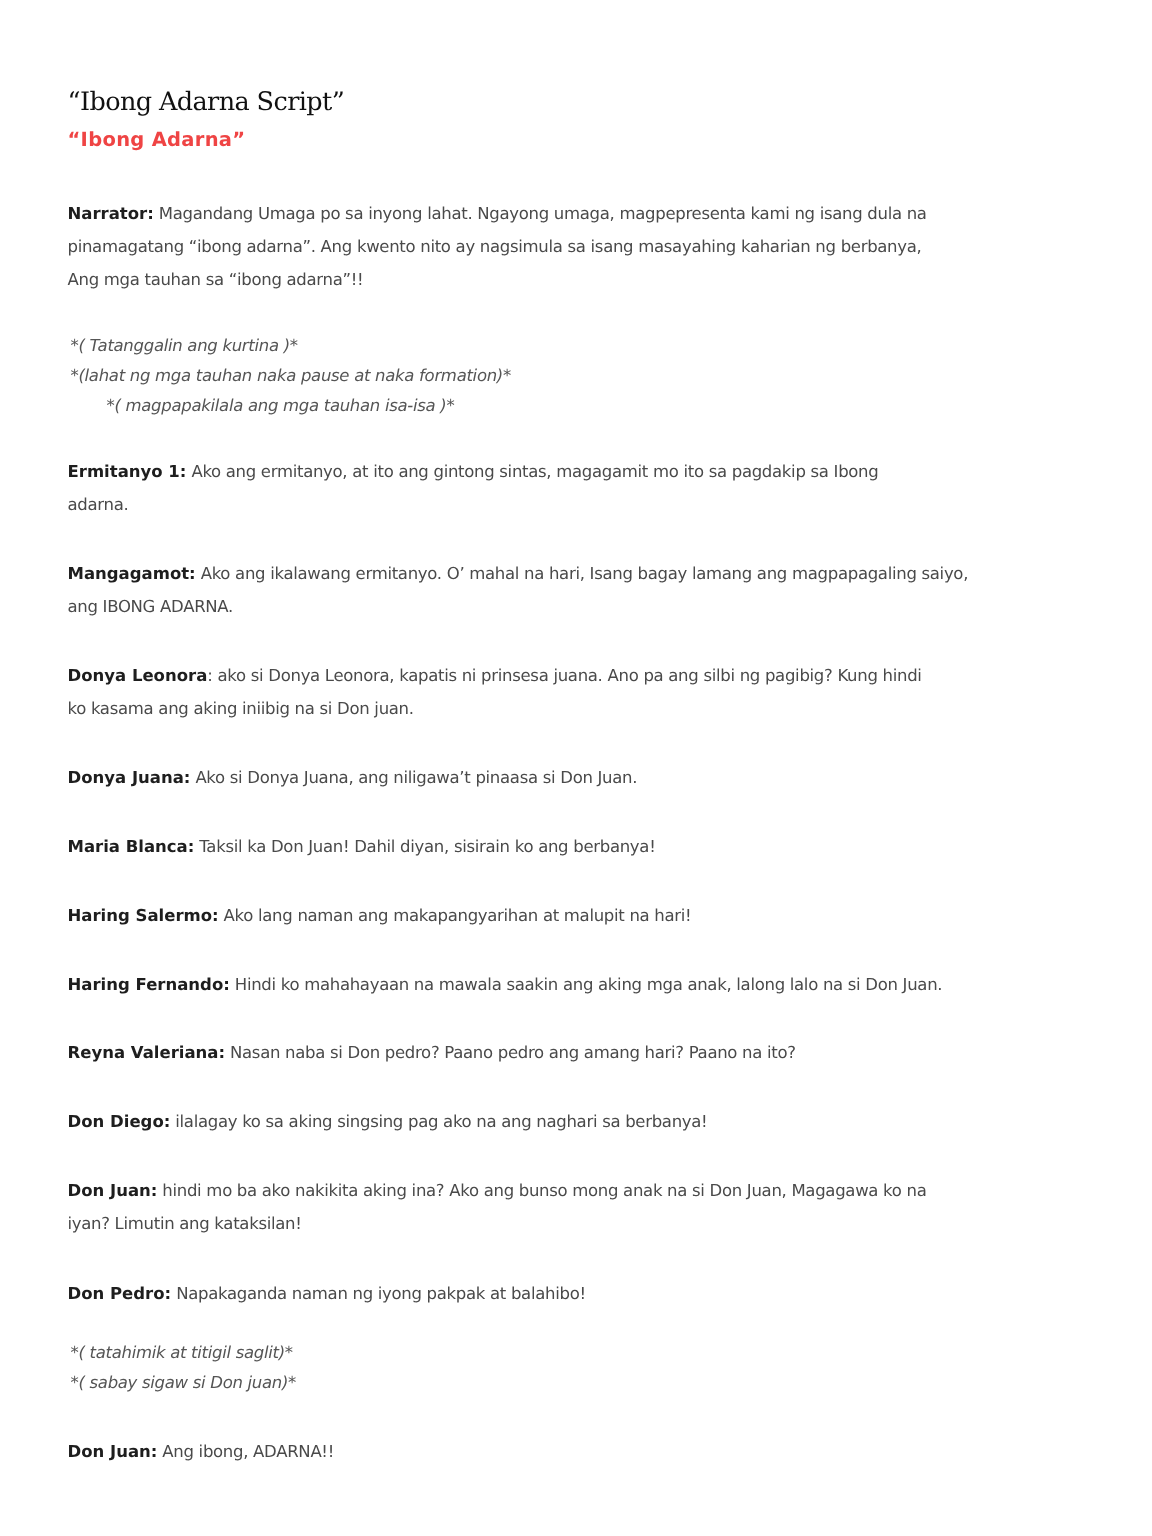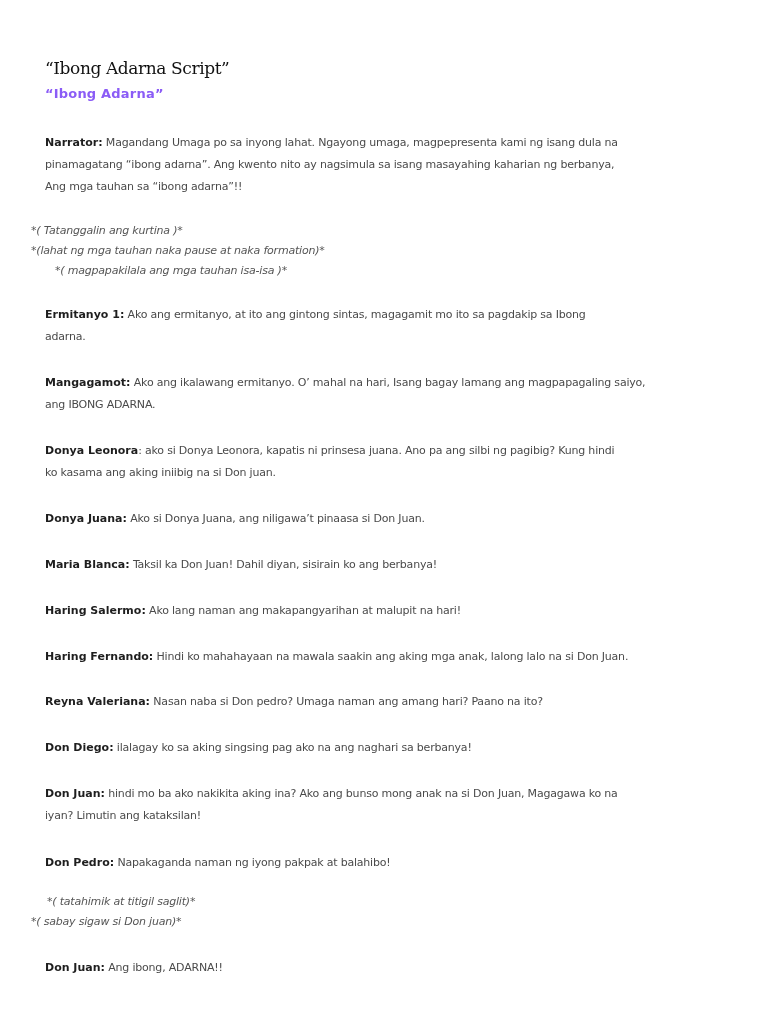--- a/index.html
+++ b/index.html
@@ -41,34 +41,34 @@
       color: #111111;
       letter-spacing: -0.4px;
     }
     .doc-subtitle {
       position: absolute;
       left: 45px;
       top: 86px;
       font-size: 13px;
       line-height: 16px;
       font-weight: bold;
-      color: #8b5cf6;
+      color: #ef4444;
       letter-spacing: 0.2px;
     }
     .speaker {
       font-weight: bold;
       color: #1e1e1e;
       letter-spacing: 0;
     }
     .dialogue {
       color: #4a4a4a;
     }
     .direction {
       position: absolute;
-      left: 31px;
+      left: 47px;
       white-space: nowrap;
       font-size: 11px;
       line-height: 14px;
       font-style: italic;
       color: #555555;
       letter-spacing: -0.2px;
     }
   </style>
 </head>
 <body>
@@ -131,21 +131,21 @@
     <span class="dialogue">Ako lang naman ang makapangyarihan at malupit na hari!</span>
   </div>
 
   <div class="line" style="top:649px;text-align:right;">
     <span class="speaker">Haring Fernando:</span>
     <span class="dialogue">Hindi ko mahahayaan na mawala saakin ang aking mga anak, lalong lalo na si Don Juan.</span>
   </div>
 
   <div class="line" style="top:694px;">
     <span class="speaker">Reyna Valeriana:</span>
-    <span class="dialogue">Nasan naba si Don pedro? Umaga naman ang amang hari? Paano na ito?</span>
+    <span class="dialogue">Nasan naba si Don pedro? Paano pedro ang amang hari? Paano na ito?</span>
   </div>
 
   <div class="line" style="top:740px;">
     <span class="speaker">Don Diego:</span>
     <span class="dialogue">ilalagay ko sa aking singsing pag ako na ang naghari sa berbanya!</span>
   </div>
 
   <div class="line" style="top:786px;">
     <span class="speaker">Don Juan:</span>
     <span class="dialogue">hindi mo ba ako nakikita aking ina? Ako ang bunso mong anak na si Don Juan, Magagawa ko na</span>

